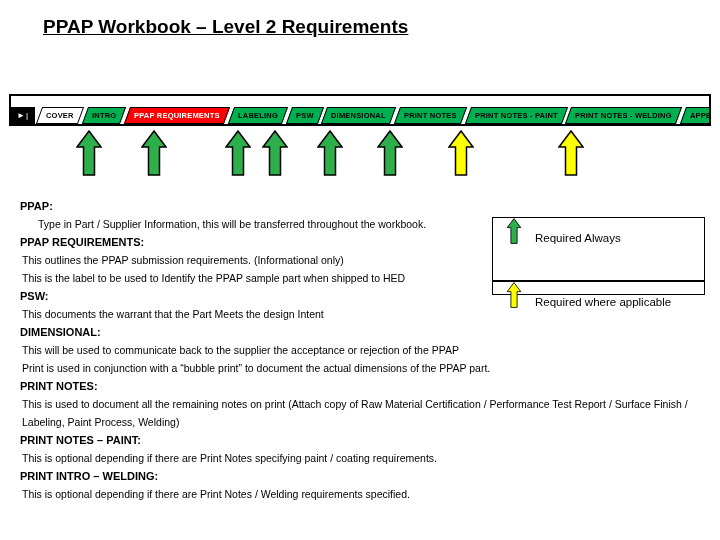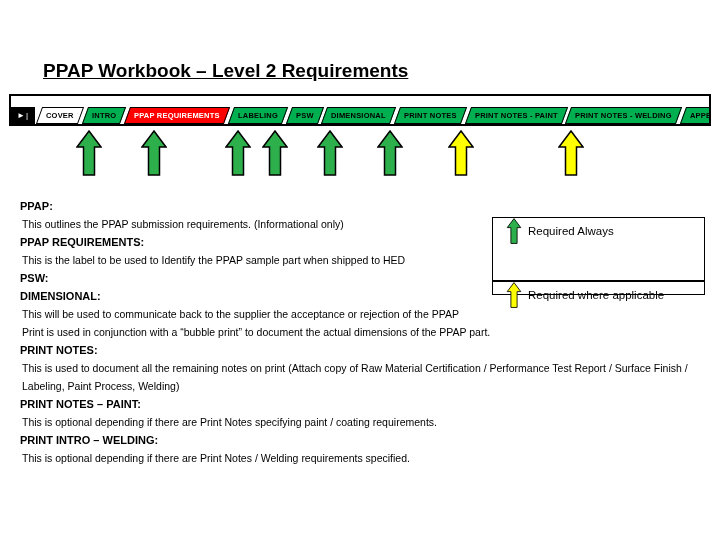--- a/index.html
+++ b/index.html
@@ -10,21 +10,20 @@
     position:relative;
     overflow:hidden;
     color:#000;
   }
   .slide { position:absolute; inset:0; background:#fff; }
 
   .title {
     position:absolute; left:43px; top:16px;
     font-size:19px; font-weight:bold; text-decoration:underline;
     white-space:nowrap;
-    margin-top:44px;
   }
 
   
   .tabbar {
     position:absolute; left:9px; top:94px; width:702px; height:32px;
     border:2px solid #000; background:#fff;
     display:flex; flex-direction:column; justify-content:flex-end;
     overflow:hidden;
   }
   .tabrow { display:flex; align-items:stretch; height:17px; }
@@ -50,21 +49,21 @@
   
   .arrow { position:absolute; top:130px; width:26px; height:46px; }
 
   
   .legend {
     position:absolute; left:492px; top:217px; width:213px; height:78px;
     border:1px solid #000; background:#fff;
     display:flex; flex-direction:column;
   }
   .legend-row {
-    flex:1; display:flex; align-items:center; gap:5px; padding-left:12px;
+    flex:1; display:flex; align-items:flex-end; gap:12px; padding-left:12px;
   }
   .legend-row + .legend-row { border-top:2px solid #000000;margin-top:36px; }
   .legend-arrow { width:18px; height:26px; flex:0 0 auto; }
   .legend-label { font-size:11.5px; }
 
   
   .body {
     position:absolute; left:20px; top:197px; width:692px;
     font-size:10.5px; line-height:18px;
   }
@@ -152,24 +151,26 @@
       <div class="legend-row">
         <svg viewBox="0 0 26 46" class="legend-arrow">
           <path d="M13 1 L25 17 L18.5 17 L18.5 45 L7.5 45 L7.5 17 L1 17 Z" fill="#FFFF00" stroke="#000" stroke-width="1.5"></path>
         </svg>
         <span class="legend-label">Required where applicable</span>
       </div>
     </div>
 
   <div class="body" id="body">
       <div class="line heading">PPAP:</div>
+      <div class="line desc" style="padding-left: 18px;">Type in Part / Supplier Information, this will be transferred throughout the workbook.</div>
+      <div class="line heading">PPAP REQUIREMENTS:</div>
       <div class="line desc">This outlines the PPAP submission requirements. (Informational only)</div>
-      <div class="line heading">PPAP REQUIREMENTS:</div>
       <div class="line desc">This is the label to be used to Identify the PPAP sample part when shipped to HED</div>
       <div class="line heading">PSW:</div>
+      <div class="line desc">This documents the warrant that the Part Meets the design Intent</div>
       <div class="line heading">DIMENSIONAL:</div>
       <div class="line desc">This will be used to communicate back to the supplier the acceptance or rejection of the PPAP</div>
       <div class="line desc">Print is used in conjunction with a “bubble print” to document the actual dimensions of the PPAP part.</div>
       <div class="line heading">PRINT NOTES:</div>
       <div class="line desc">This is used to document all the remaining notes on print (Attach copy of Raw Material Certification / Performance Test Report / Surface Finish / Labeling, Paint Process, Welding)</div>
       <div class="line heading">PRINT NOTES – PAINT:</div>
       <div class="line desc">This is optional depending if there are Print Notes specifying paint / coating requirements.</div>
       <div class="line heading">PRINT INTRO – WELDING:</div>
       <div class="line desc">This is optional depending if there are Print Notes / Welding requirements specified.</div>
     </div>

